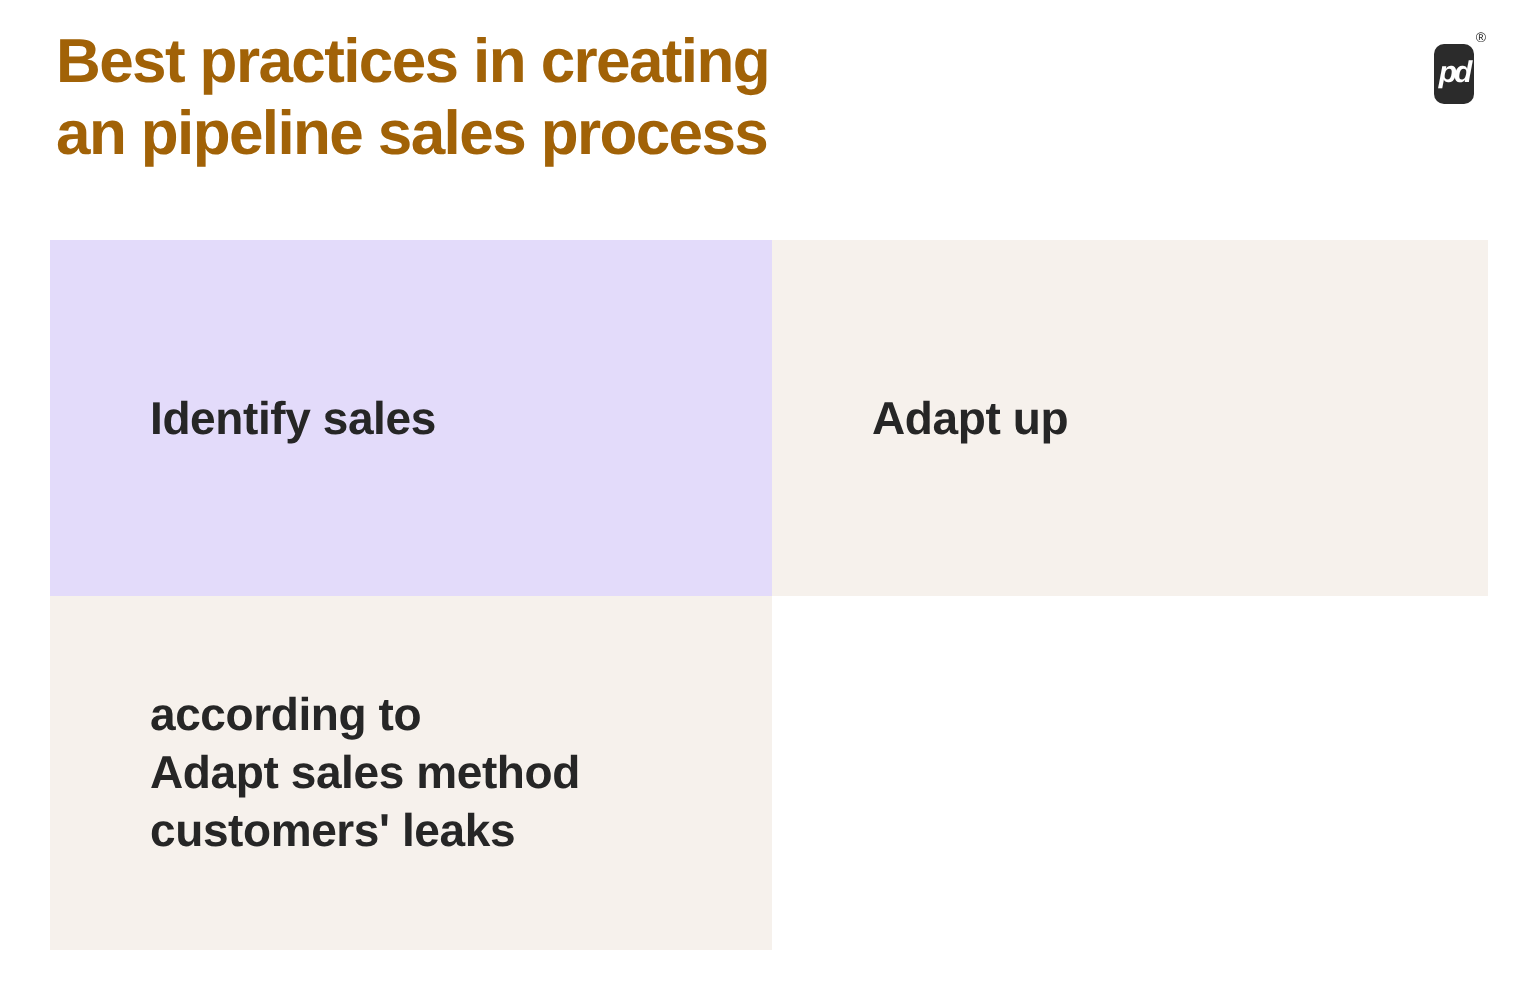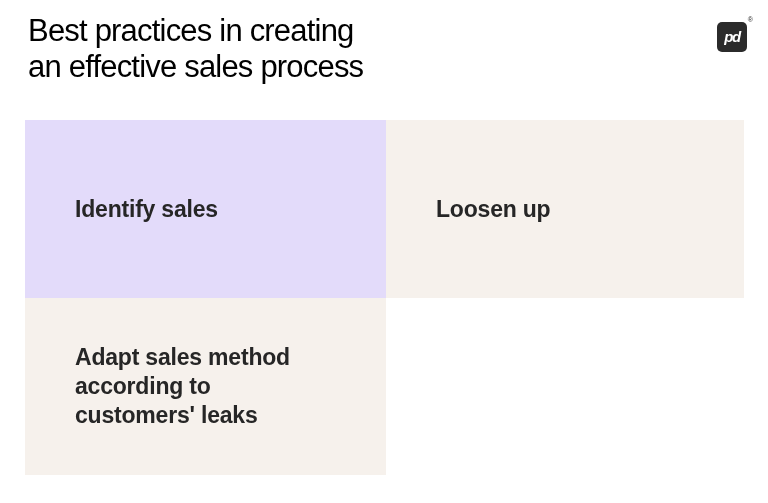--- a/index.html
+++ b/index.html
@@ -18,31 +18,31 @@
     position: absolute;
     inset: 0;
   }
   
   .title {
     position: absolute;
     left: 28px;
     top: 13px;
     margin: 0;
     font-size: 31px;
-    font-weight: 400;
+    font-weight: 700;
     letter-spacing: -0.8px;
     line-height: 36px;
-    color: #000000;
+    color: #a16207;
   }
   .title-line { display: block; }
   .logo {
     position: absolute;
     left: 717px;
     top: 22px;
-    width: 30px;
+    width: 20px;
     height: 30px;
     background: #2b2b2b;
     border-radius: 5px;
     display: flex;
     align-items: center;
     justify-content: center;
   }
   .logo-text {
     color: #ffffff;
     font-size: 15px;
@@ -110,46 +110,46 @@
   }
 </style>
 </head>
 <body>
 
 <div class="page">
 
   <header>
     <h1 class="title">
       <span class="title-line">Best practices in creating</span>
-      <span class="title-line">an effective sales process</span>
+      <span class="title-line">an pipeline sales process</span>
     </h1>
     <div class="logo">
       <span class="logo-text">pd</span>
       <span class="logo-tm">®</span>
     </div>
   </header>
 
   <main class="grid">
 
     <section class="card card--lavender">
       <p class="card-text">
         <span class="line">Identify sales</span>
       </p>
     </section>
 
     <section class="card card--cream">
       <p class="card-text">
-        <span class="line">Loosen up</span>
+        <span class="line">Adapt up</span>
       </p>
     </section>
 
     <section class="card card--cream">
       <p class="card-text">
+        <span class="line">according to</span>
         <span class="line">Adapt sales method</span>
-        <span class="line">according to</span>
         <span class="line">customers' leaks</span>
       </p>
     </section>
 
 
   </main>
 
 </div>
 
 </body></html>

